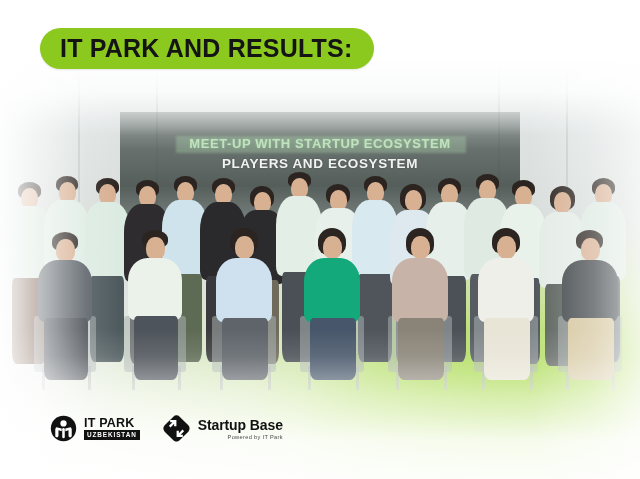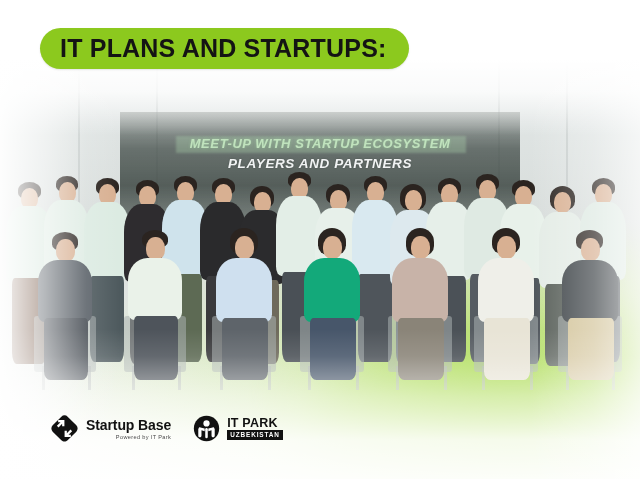--- a/index.html
+++ b/index.html
@@ -20,21 +20,20 @@
   }
 
   
   .photo {
     position: absolute;
     left: 0;
     top: 0;
     width: 640px;
     height: 479px;
     overflow: hidden;
-    font-style: italic;
   }
 
   
   .room {
     position: absolute;
     left: 0; top: 0;
     width: 640px; height: 479px;
     background:
       radial-gradient(120% 70% at 78% 88%, rgba(150,212,48,0.85) 0%, rgba(170,220,80,0.35) 32%, rgba(255,255,255,0) 62%),
       linear-gradient(180deg, #e9ecec 0%, #dfe4e3 26%, #d7dcda 48%, #e6eae7 70%, #f2f4f1 88%, #fbfcfa 100%);
@@ -231,21 +230,21 @@
     <div class="room"></div>
 
     <div class="wall-seam" style="left:78px;"></div>
     <div class="wall-seam" style="left:156px;"></div>
     <div class="wall-seam" style="left:498px;"></div>
     <div class="wall-seam" style="left:566px;"></div>
 
     <div class="screen-panel"></div>
     <div class="screen-glow"></div>
     <div class="screen-line1">MEET-UP WITH STARTUP ECOSYSTEM</div>
-    <div class="screen-line2">PLAYERS AND PARTNERS</div>
+    <div class="screen-line2">PLAYERS AND ECOSYSTEM</div>
 
     <div class="floor-glow"></div>
 
     <div class="people">
 
       <div class="person">
         <div class="hair" style="left:18px;  top:182px; width:23px; height:17px;"></div>
         <div class="head" style="left:21px;  top:188px; width:17px; height:21px;"></div>
         <div class="body" style="left:6px;   top:206px; width:46px; height:76px; background:#d6e7dd;"></div>
         <div class="legs" style="left:12px;  top:278px; width:34px; height:86px; background:#6b4a36;"></div>
@@ -430,45 +429,45 @@
       </div>
     </div>
 
     <div class="fade-top"></div>
     <div class="fade-bottom"></div>
     <div class="fade-left"></div>
     <div class="fade-right"></div>
   </div>
 
   <div class="title-badge">
-    <span class="title-badge-text">IT PLANS AND STARTUPS:</span>
+    <span class="title-badge-text">IT PARK AND RESULTS:</span>
   </div>
 
   <div class="logos">
-
-    <div class="logo-lockup">
-      <svg class="sb-mark" viewBox="0 0 64 64">
-        <path d="M32 3c2.6 0 5 1 6.9 2.9l19.2 19.2c3.8 3.8 3.8 10 0 13.8L38.9 58.1c-3.8 3.8-10 3.8-13.8 0L5.9 38.9c-3.8-3.8-3.8-10 0-13.8L25.1 5.9C27 4 29.4 3 32 3z" fill="#111"></path>
-        <path d="M30 13h-12v5h5.2l-8 8 3.6 3.6 8-8V27h5V13h-1.8z" fill="#fff"></path>
-        <path d="M34 51h12v-5h-5.2l8-8-3.6-3.6-8 8V37h-5v14h1.8z" fill="#fff"></path>
-      </svg>
-      <div class="sb-words">
-        <div class="sb-name">Startup Base</div>
-        <div class="sb-sub">Powered by IT Park</div>
-      </div>
-    </div>
 
     <div class="logo-lockup">
       <svg class="itpark-mark" viewBox="0 0 64 64">
         <path d="M32 2C15 2 2 15 2 32s13 30 30 30 30-13 30-30S49 2 32 2z" fill="#111"></path>
         <circle cx="32" cy="20" r="7.4" fill="#fff"></circle>
         <path d="M13 33c0-2.4 2.1-4.2 4.4-3.6l10.3 2.7v6.2l-7.6-2v12.8c0 2.1-1.7 3.8-3.8 3.8S12.5 51.2 12.5 49V33z" fill="#fff"></path>
         <path d="M51 33c0-2.4-2.1-4.2-4.4-3.6l-10.3 2.7v6.2l7.6-2v12.8c0 2.1 1.7 3.8 3.8 3.8s3.8-1.7 3.8-3.8V33z" fill="#fff"></path>
         <rect x="29" y="31" width="6" height="24" rx="3" fill="#fff"></rect>
       </svg>
       <div class="itpark-words">
         <div class="itpark-name">IT PARK</div>
         <div class="itpark-country">UZBEKISTAN</div>
       </div>
     </div>
+
+    <div class="logo-lockup">
+      <svg class="sb-mark" viewBox="0 0 64 64">
+        <path d="M32 3c2.6 0 5 1 6.9 2.9l19.2 19.2c3.8 3.8 3.8 10 0 13.8L38.9 58.1c-3.8 3.8-10 3.8-13.8 0L5.9 38.9c-3.8-3.8-3.8-10 0-13.8L25.1 5.9C27 4 29.4 3 32 3z" fill="#111"></path>
+        <path d="M30 13h-12v5h5.2l-8 8 3.6 3.6 8-8V27h5V13h-1.8z" fill="#fff"></path>
+        <path d="M34 51h12v-5h-5.2l8-8-3.6-3.6-8 8V37h-5v14h1.8z" fill="#fff"></path>
+      </svg>
+      <div class="sb-words">
+        <div class="sb-name">Startup Base</div>
+        <div class="sb-sub">Powered by IT Park</div>
+      </div>
+    </div>
   </div>
 
 </div>
 
 </body></html>

